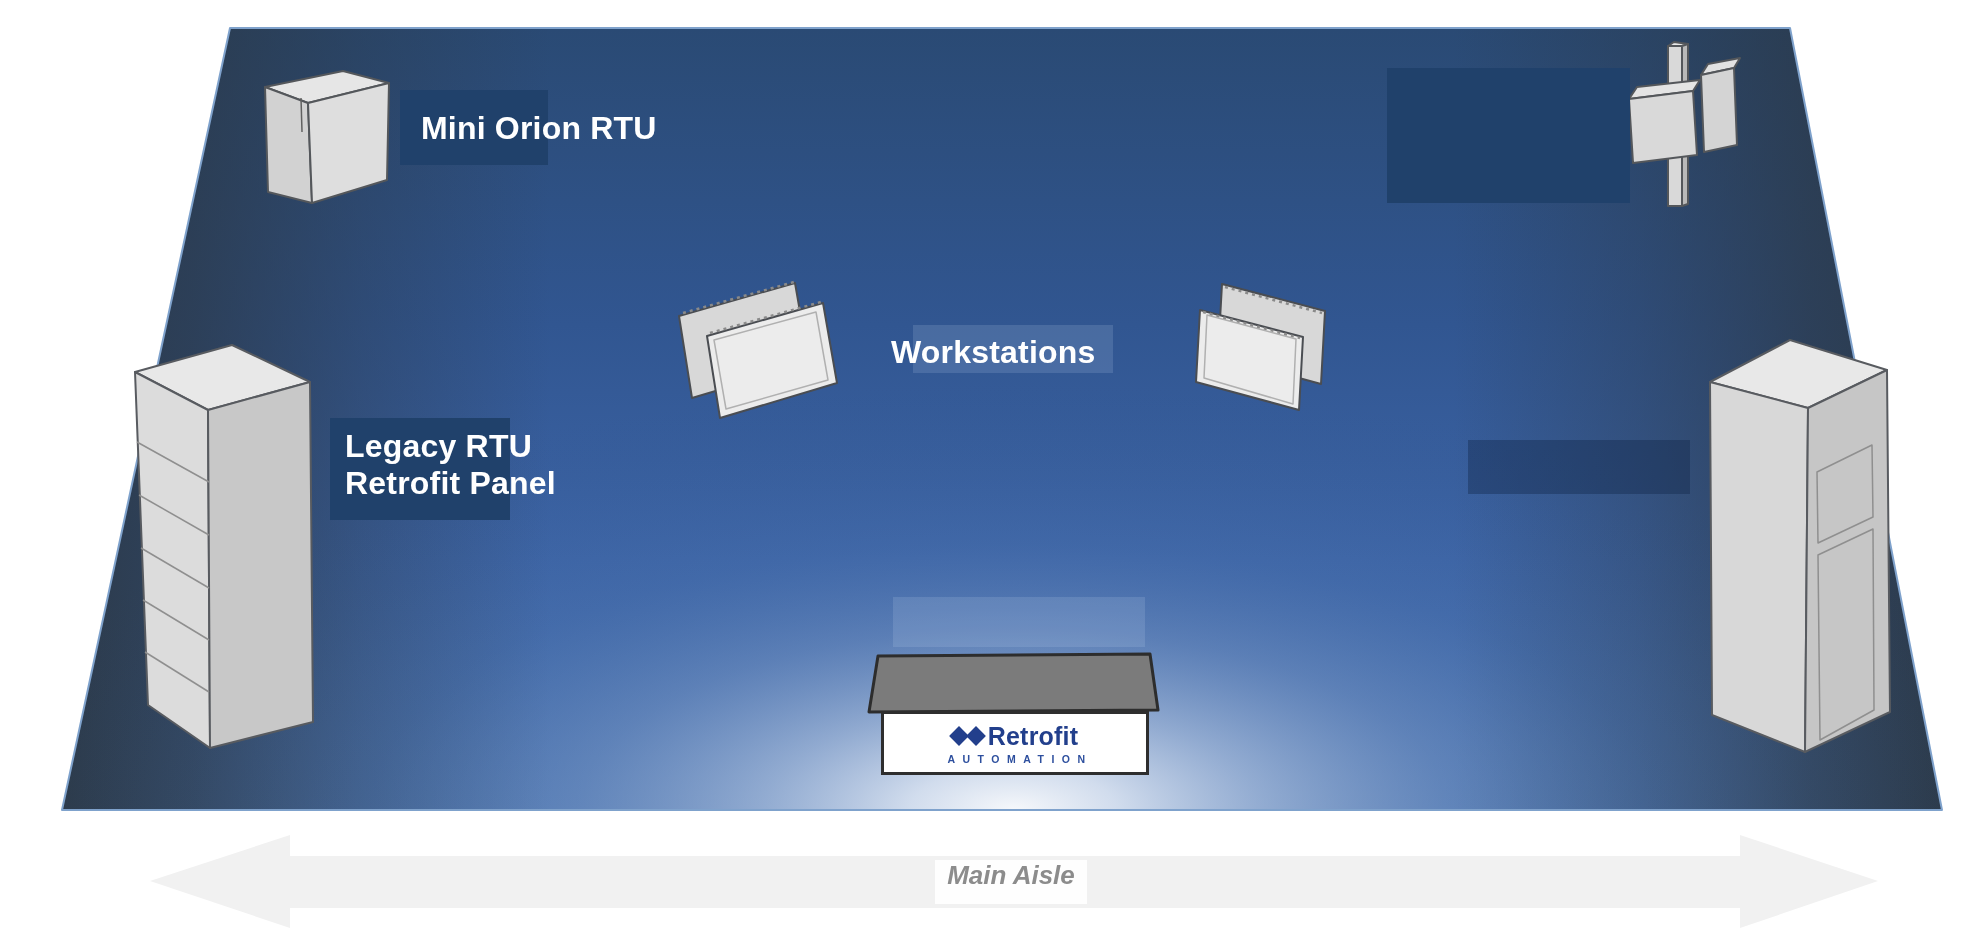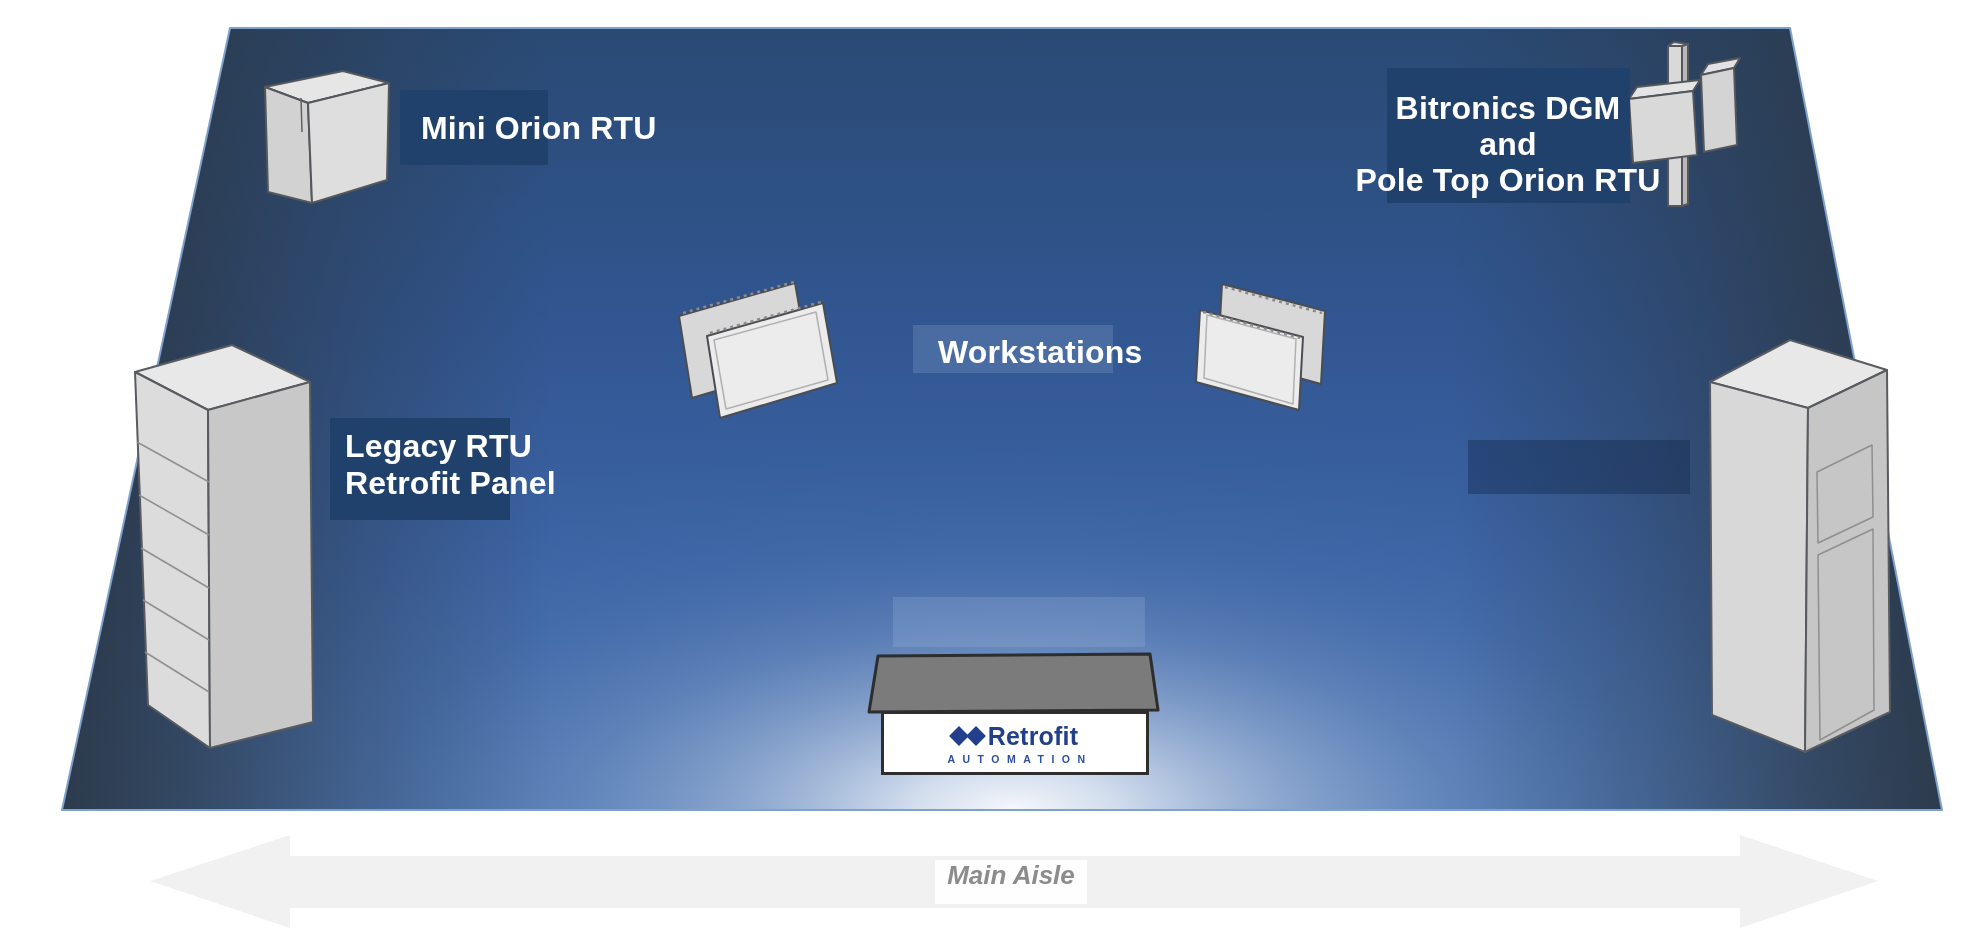--- a/index.html
+++ b/index.html
@@ -134,27 +134,22 @@
 
   <div class="lbl-bg bg-navy" style="left:400px;top:90px;width:148px;height:75px;"></div>
   <div class="lbl-bg bg-navy" style="left:1387px;top:68px;width:243px;height:135px;"></div>
   <div class="lbl-bg bg-light" style="left:913px;top:325px;width:200px;height:48px;"></div>
   <div class="lbl-bg bg-navy" style="left:330px;top:418px;width:180px;height:102px;"></div>
   <div class="lbl-bg bg-darken" style="left:1468px;top:440px;width:222px;height:54px;"></div>
   <div class="lbl-bg bg-light" style="left:893px;top:597px;width:252px;height:50px;"></div>
 
   <div class="lbl" style="left:421px;top:110px;">Mini Orion RTU</div>
 
-  <div class="lbl center" style="left:1352px;top:90px;width:312px;">
-    <div>Bitronics DGM</div>
-    <div>and</div>
-    <div>Pole Top Orion RTU</div>
-  </div>
 
-  <div class="lbl" style="left:938px;top:334px;">Workstations</div>
+  <div class="lbl" style="left:891px;top:334px;">Workstations</div>
 
   <div class="lbl" style="left:345px;top:428px;line-height:37px;">
     <div>Legacy RTU</div>
     <div>Retrofit Panel</div>
   </div>
 
 
 
   <div class="table-skirt">
     <div class="logo-row">

